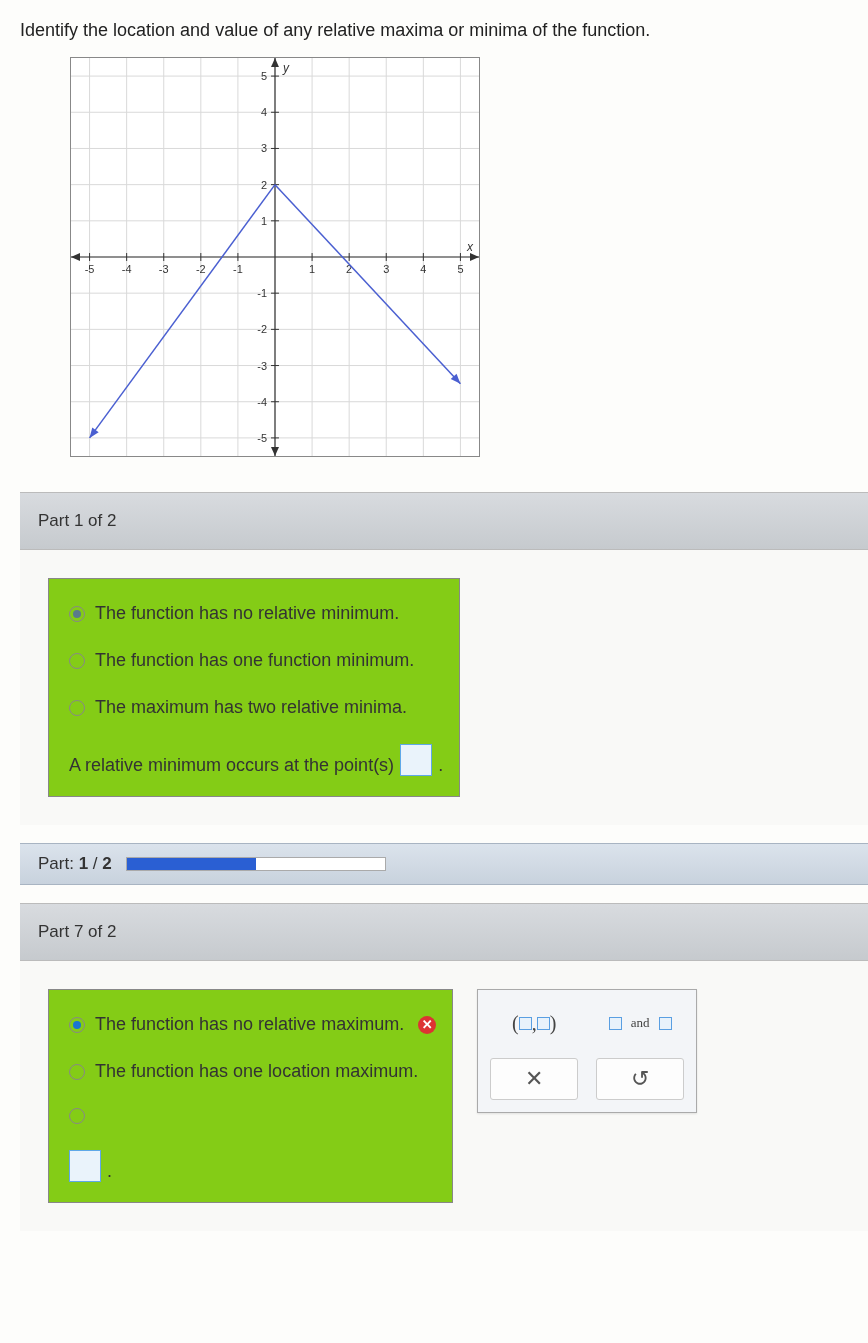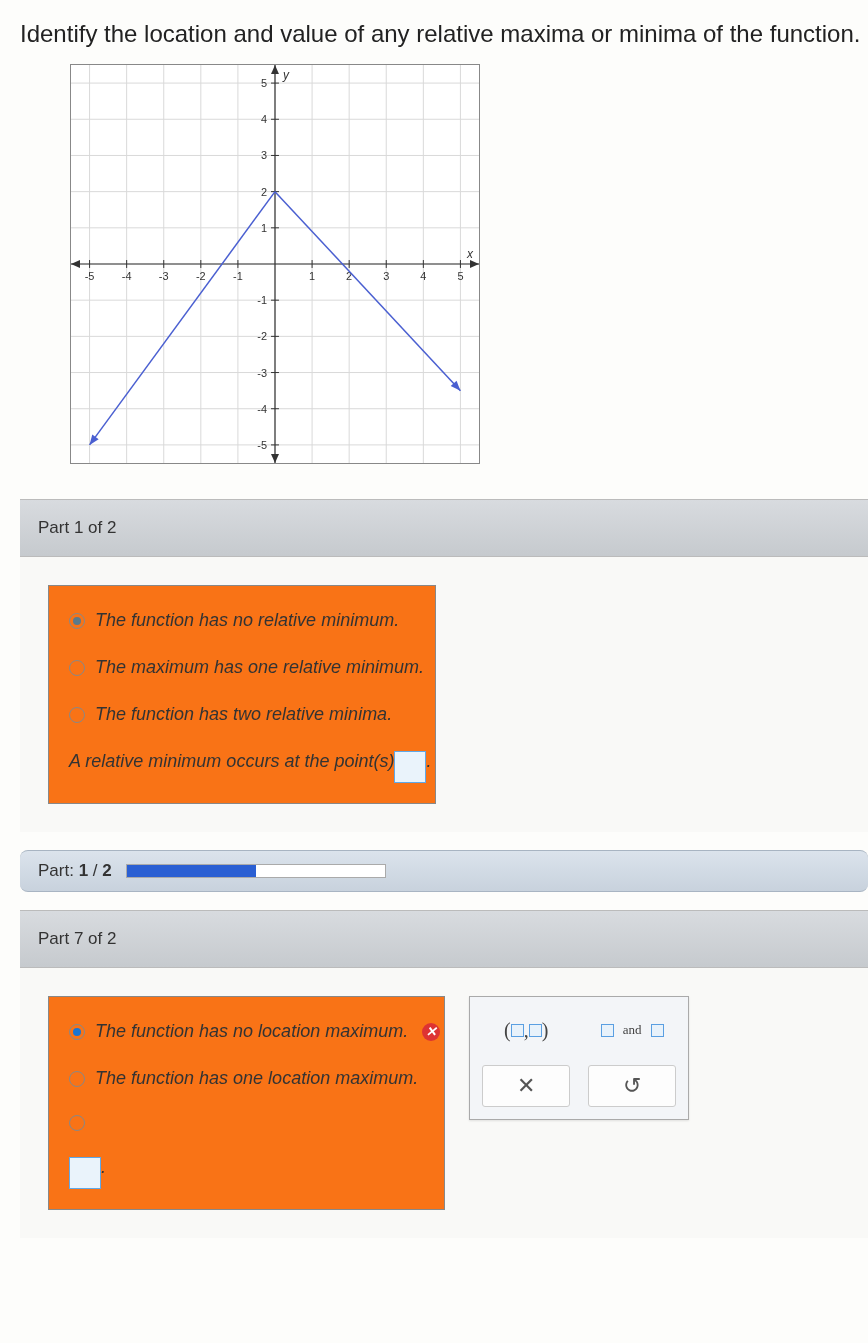--- a/index.html
+++ b/index.html
@@ -6,21 +6,21 @@
   body {
     margin: 0;
     padding: 20px 0 20px 20px;
     font-family: Verdana, Arial, sans-serif;
     font-size: 17px;
     color: #333;
     background: #fdfdfb;
     width: 868px;
   }
   .question-text {
-    font-size: 24px;
+    font-size: 18px;
     margin-bottom: 16px;
     color: #222;
   }
   .chart-box {
     border: 1px solid #888;
     margin-left: 50px;
     margin-bottom: 30px;
   }
   .part-header {
     background: linear-gradient(#d8dbdf, #c6cace);
@@ -29,25 +29,24 @@
     color: #333;
     border-top: 1px solid #bbb;
     border-bottom: 1px solid #bbb;
   }
   .part-body {
     padding: 28px 28px;
     background: #f9f9f7;
   }
   .answer-box {
     border: 1px solid #888;
-    background: #f97316;
-    padding: 24px 4px 20px 20px;
+    background: #84cc16;
+    padding: 24px 16px 20px 20px;
     display: inline-block;
     vertical-align: top;
-    font-style: italic;
   }
   .radio-row {
     display: flex;
     align-items: center;
     gap: 10px;
     margin-bottom: 26px;
     font-size: 18px;
   }
   .radio-row:last-of-type { margin-bottom: 20px; }
   .radio {
@@ -70,39 +69,39 @@
   .radio.selected-blue::after {
     content: "";
     width: 8px;
     height: 8px;
     border-radius: 50%;
     background: #1a75d1;
   }
   .fill-line {
     font-size: 18px;
     display: flex;
-    align-items: flex-start;
+    align-items: flex-end;
+    gap: 6px;
   }
   .input-box {
     width: 32px;
     height: 32px;
     border: 1px solid #5fa8e8;
     background: #eaf3fb;
     display: inline-block;
   }
   .progress-row {
     background: linear-gradient(#dbe3ec, #c8d2dd);
     padding: 10px 18px;
     display: flex;
     align-items: center;
     gap: 14px;
     font-size: 17px;
     border-top: 1px solid #a8b4c2;
     border-bottom: 1px solid #a8b4c2;
-    border-radius: 8px;
   }
   .progress-bar {
     width: 260px;
     height: 14px;
     background: #fff;
     border: 1px solid #aaa;
     position: relative;
   }
   .progress-fill {
     height: 100%;
@@ -267,25 +266,25 @@
 
 <div class="part-header">Part 1 of 2</div>
 <div class="part-body">
   <div class="answer-box">
     <div class="radio-row">
       <span class="radio selected"></span>
       <span>The function has no relative minimum.</span>
     </div>
     <div class="radio-row">
       <span class="radio"></span>
-      <span>The maximum has one relative minimum.</span>
+      <span>The function has one function minimum.</span>
     </div>
     <div class="radio-row">
       <span class="radio"></span>
-      <span>The function has two relative minima.</span>
+      <span>The maximum has two relative minima.</span>
     </div>
     <div class="fill-line">
       <span>A relative minimum occurs at the point(s)</span>
       <span class="input-box"></span>
       <span>.</span>
     </div>
   </div>
 </div>
 
 <div class="spacer"></div>
@@ -302,21 +301,21 @@
 
 <div class="spacer"></div>
 
 
 <div class="part-header">Part 7 of 2</div>
 <div class="part-body">
   <div class="answer-row">
     <div class="answer-box">
       <div class="radio-row">
         <span class="radio selected-blue"></span>
-        <span>The function has no location maximum.</span>
+        <span>The function has no relative maximum.</span>
         <span class="wrong-badge">✕</span>
       </div>
       <div class="radio-row">
         <span class="radio"></span>
         <span>The function has one location maximum.</span>
       </div>
       <div class="radio-row">
         <span class="radio"></span>
       </div>
       <div class="fill-line">

